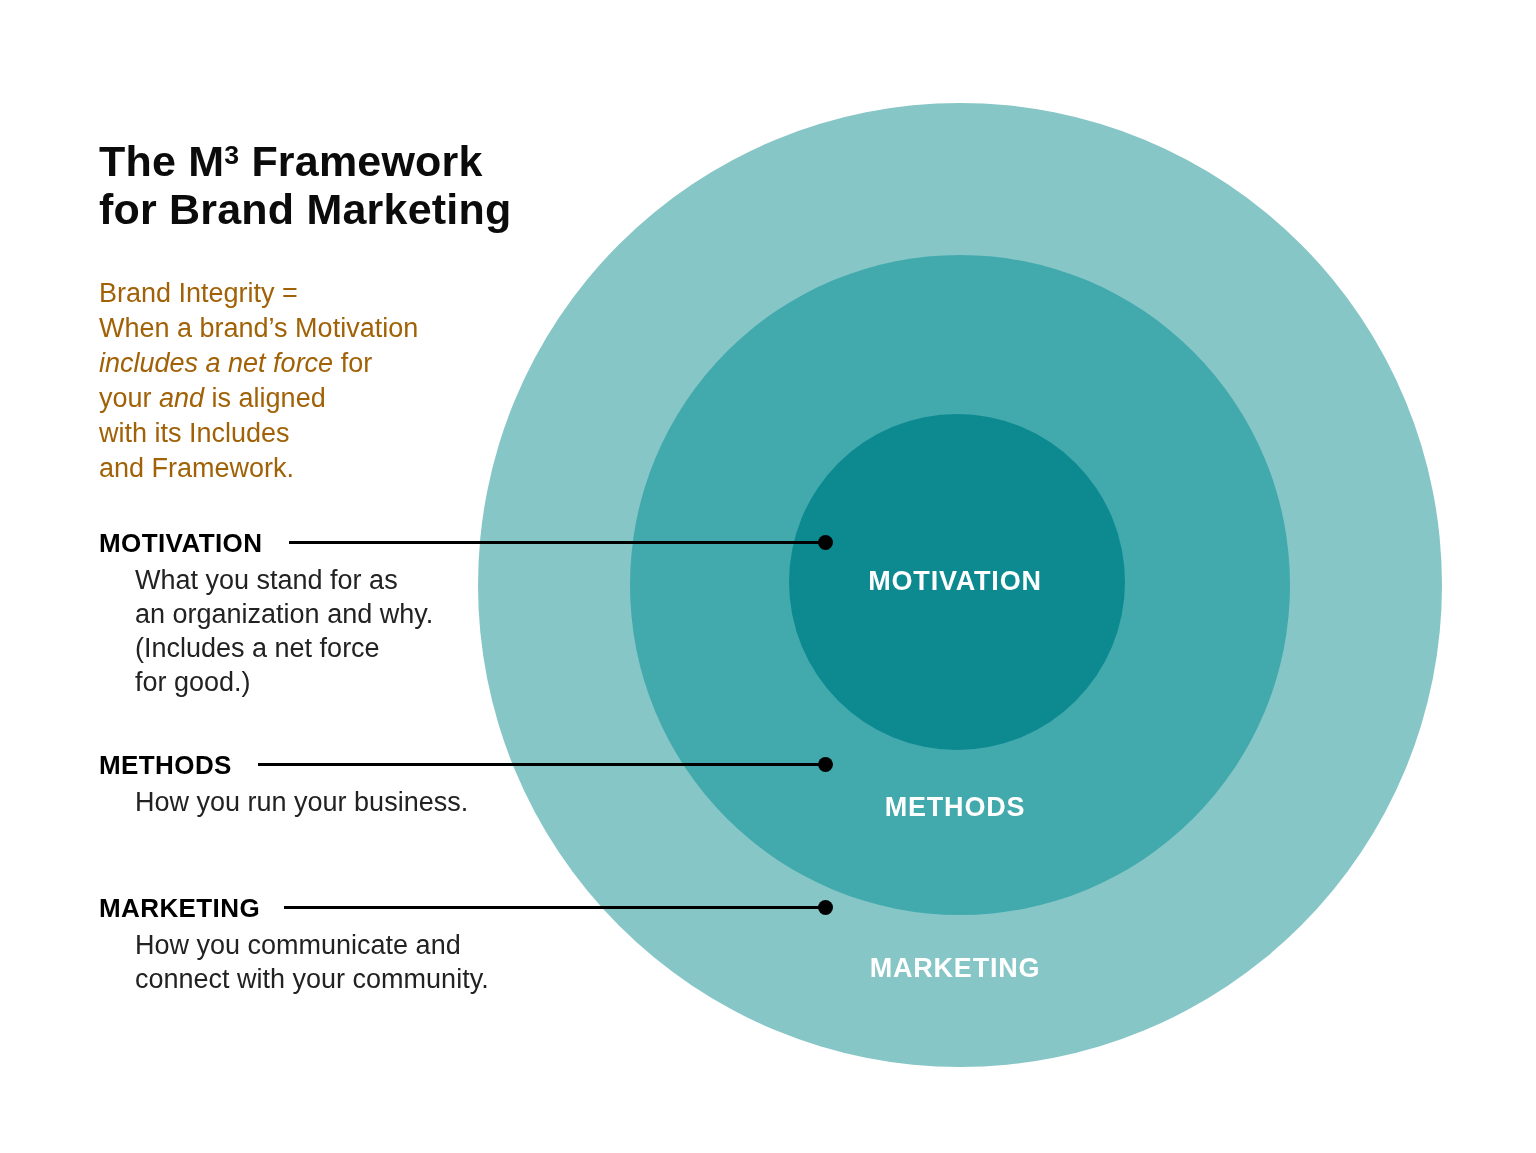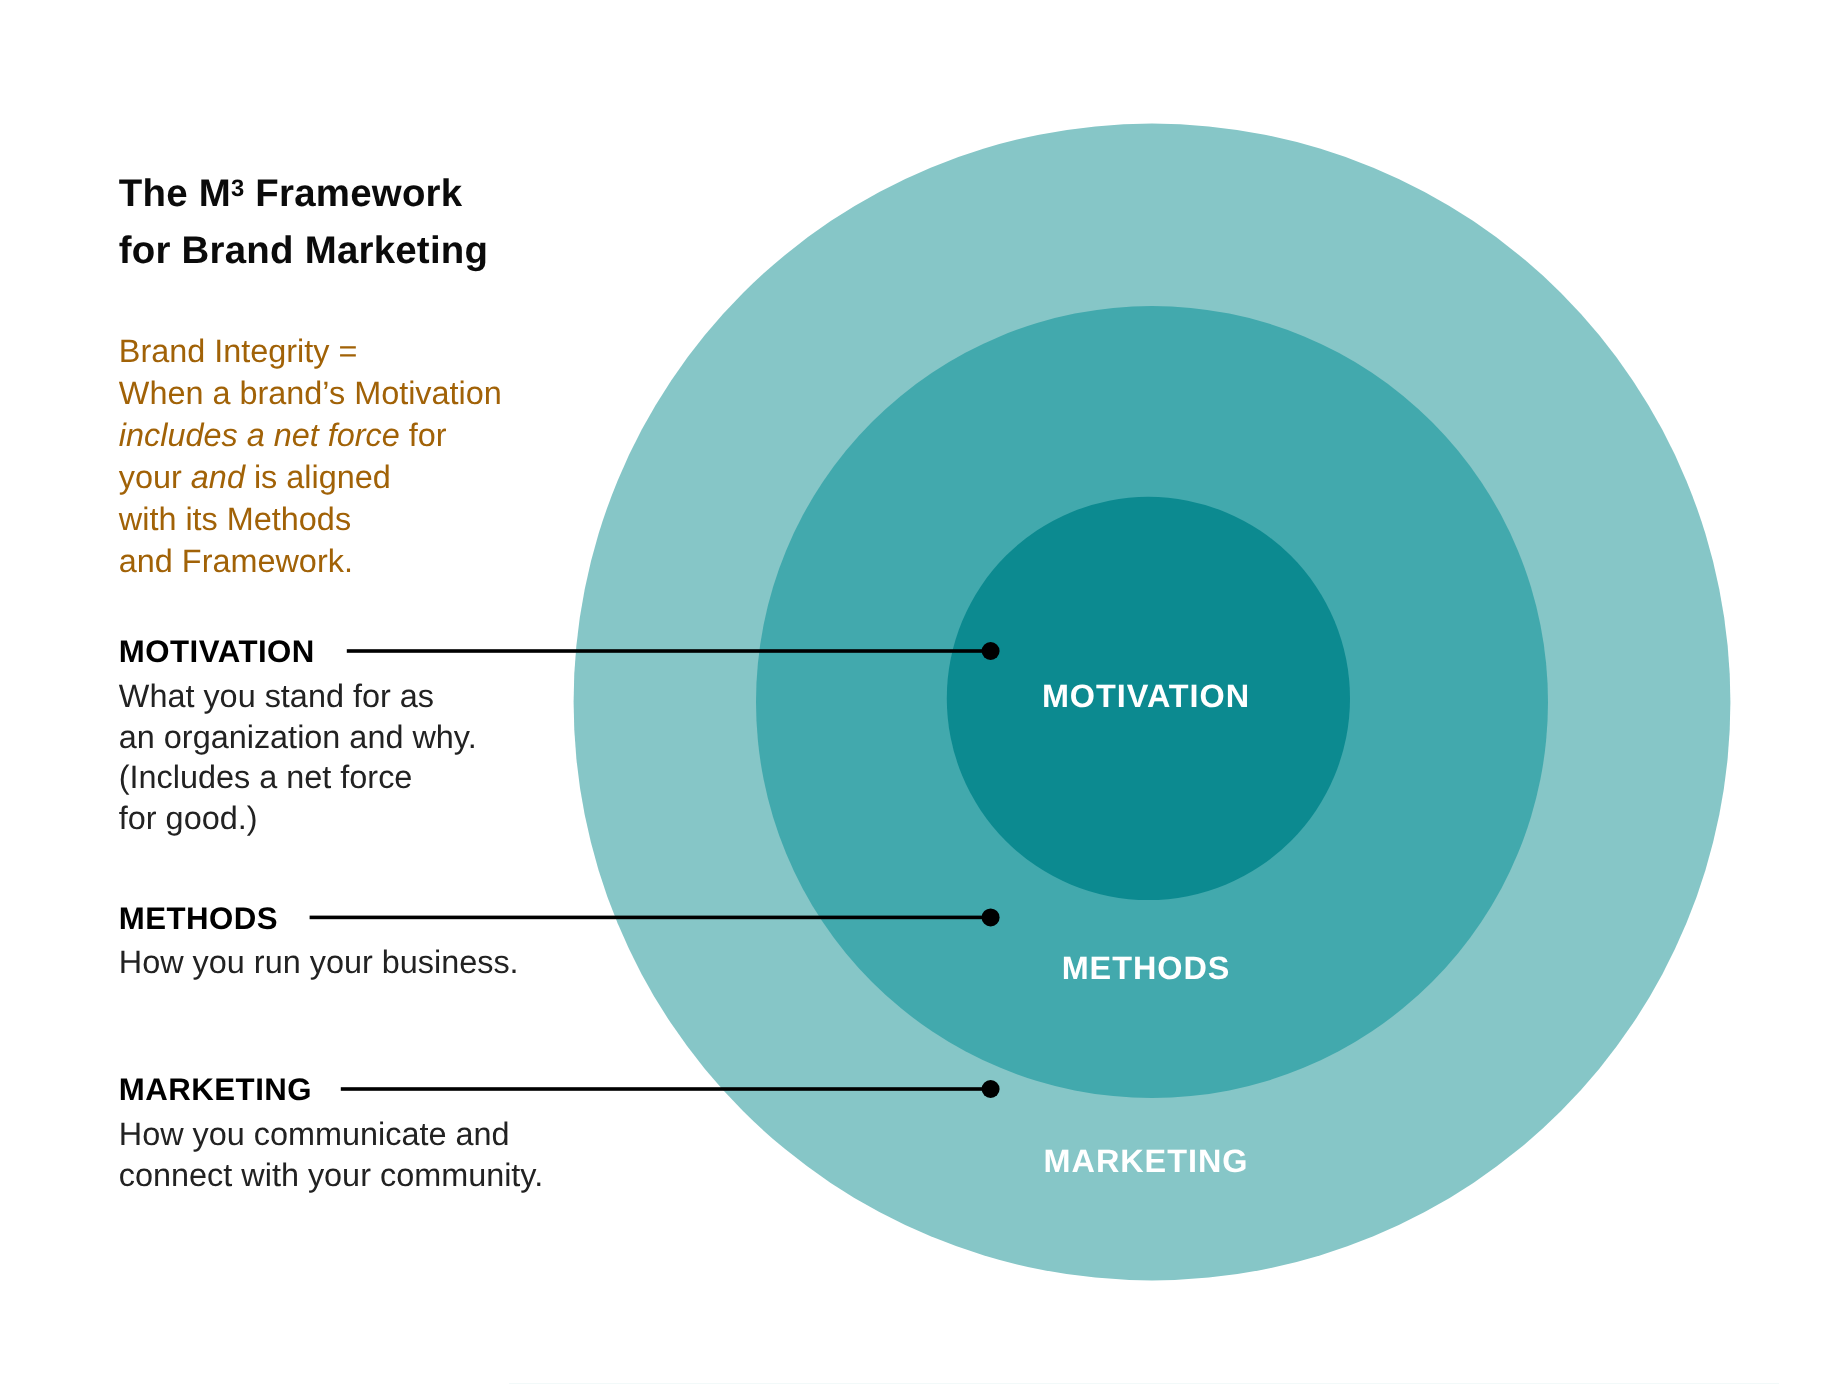--- a/index.html
+++ b/index.html
@@ -32,21 +32,21 @@
   }
   .label-motivation { left: 955px; top: 581px; }
   .label-methods    { left: 955px; top: 807px; }
   .label-marketing  { left: 955px; top: 968px; }
 
   
   .title {
     position: absolute;
     left: 99px;
     top: 140px;
-    font-size: 32px;
+    font-size: 43px;
     font-weight: bold;
     color: #0b0b0b;
     line-height: 42px;
     letter-spacing: 0.2px;
   }
   .title sup {
     font-size: 62%;
     position: relative;
     top: -0.45em;
     vertical-align: baseline;
@@ -72,20 +72,21 @@
     font-weight: bold;
     color: #000000;
     letter-spacing: 0.4px;
   }
   .legend-desc {
     margin-top: 4px;
     font-size: 27px;
     line-height: 34px;
     color: #222222;
     white-space: pre-line;
+    margin-left: 36px;
   }
 
   
   .connector { position: absolute; height: 3px; }
   .conn-motivation { left: 289px; top: 541px; width: 530px; }
   .conn-methods    { left: 258px; top: 763px; width: 561px; }
   .conn-marketing  { left: 284px; top: 906px; width: 535px; }
 
   .conn-dot { position: absolute; width: 15px; height: 15px; border-radius: 50%; }
   .dot-motivation { left: 818px; top: 535px; }
@@ -108,21 +109,21 @@
   <h1 class="title">
     <span>The M</span><sup>3</sup><span> Framework</span><br>
     <span>for Brand Marketing</span>
   </h1>
 
   <p class="intro">
     <span>Brand Integrity =</span><br>
     <span>When a brand’s Motivation</span><br>
     <em>includes a net force</em><span> for</span><br>
     <span>your </span><em>and</em><span> is aligned</span><br>
-    <span>with its Methods</span><br>
+    <span>with its Includes</span><br>
     <span>and Framework.</span>
   </p>
 
   <div class="legend-item legend-motivation">
     <div class="legend-label">MOTIVATION</div>
     <div class="legend-desc">What you stand for as
 an organization and why.
 (Includes a net force
 for good.)</div>
   </div>

